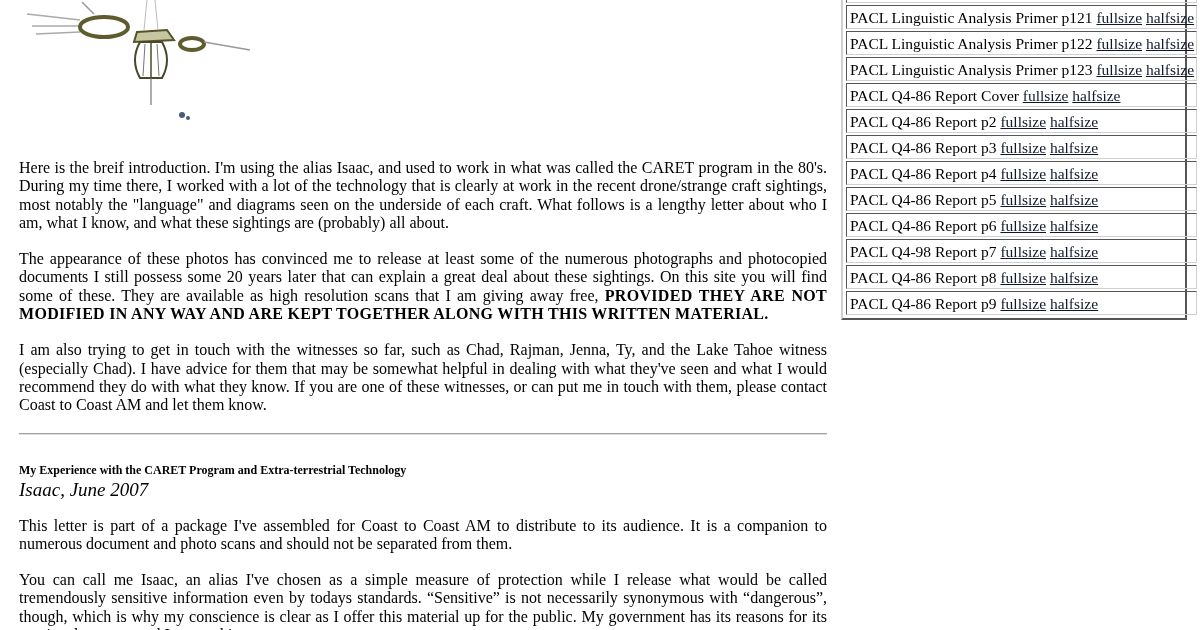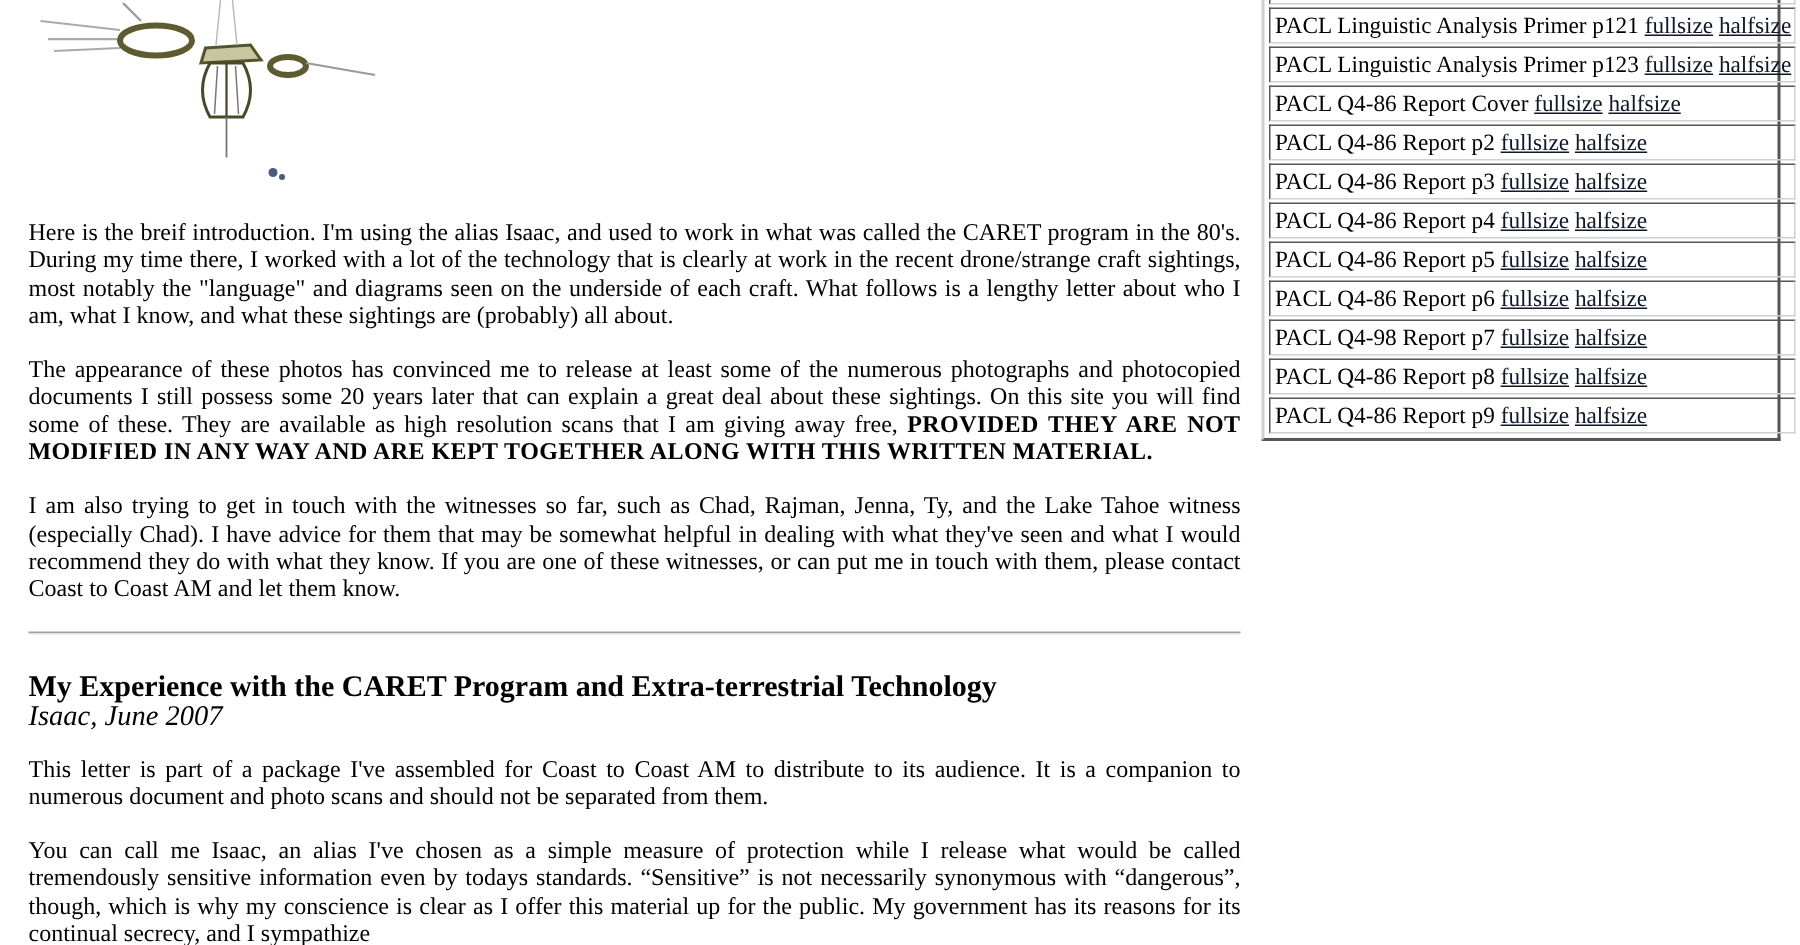--- a/index.html
+++ b/index.html
@@ -1,24 +1,24 @@
 <!DOCTYPE html>
 <html><head>
 <meta charset="utf-8">
 <style>
   html, body { margin:0; padding:0; background:#ffffff; }
   body { width:1200px; height:630px; overflow:hidden; position:relative;
          font-family:"Liberation Serif", serif; color:#000; font-size:16px; }
   .craft { position:absolute; left:22px; top:0; width:230px; height:128px; }
   .content { position:absolute; left:19px; top:143px; width:808px; line-height:18.3px; }
-  p { margin:4px 0 18px 0; text-align:justify; }
+  p { margin:16px 0 18px 0; text-align:justify; }
   p.first { margin-bottom:18px; }
   .strong { font-weight:bold; letter-spacing:0.3px; }
   hr.sep { border:0; border-top:1px solid #a0a0a0; border-bottom:1px solid #e0e0e0; margin:18px 0 26px 0; height:0; }
-  .title { font-weight:bold; font-size:20px; }
+  .title { font-weight:bold; font-size:12px; }
   .byline { font-style:italic; font-size:19px; }
   .meta { margin-bottom:18px; line-height:19px; }
 
   .sidebar { position:absolute; left:841px; top:-26px; width:340px;
              border:2px outset #9a9a9a; border-width:2px; border-style:solid;
              border-color:#d0d0d0 #555 #555 #d0d0d0; padding:1px; background:#fff; }
   .sidebar table { border-collapse:separate; border-spacing:2px; width:100%; }
   .sidebar td { border:1px solid; border-color:#555 #d0d0d0 #d0d0d0 #555;
                 padding:1px 2px 0 3px; height:21px; font-size:15.5px; white-space:nowrap; }
   a { color:#0f172a; text-decoration:underline;text-align:center; }
@@ -64,20 +64,23 @@
 <div class="sidebar">
   <table>
     <tbody id="scan-rows">
         <tr>
           <td>  </td>
         </tr>
         <tr>
           <td><span>PACL Linguistic Analysis Primer p121</span> <a href="#">fullsize</a> <a href="#">halfsize</a></td>
         </tr>
         <tr>
+          <td><span>PACL Linguistic Analysis Primer p122</span> <a href="#">fullsize</a> <a href="#">halfsize</a></td>
+        </tr>
+        <tr>
           <td><span>PACL Linguistic Analysis Primer p123</span> <a href="#">fullsize</a> <a href="#">halfsize</a></td>
         </tr>
         <tr>
           <td><span>PACL Q4-86 Report Cover</span> <a href="#">fullsize</a> <a href="#">halfsize</a></td>
         </tr>
         <tr>
           <td><span>PACL Q4-86 Report p2</span> <a href="#">fullsize</a> <a href="#">halfsize</a></td>
         </tr>
         <tr>
           <td><span>PACL Q4-86 Report p3</span> <a href="#">fullsize</a> <a href="#">halfsize</a></td>

